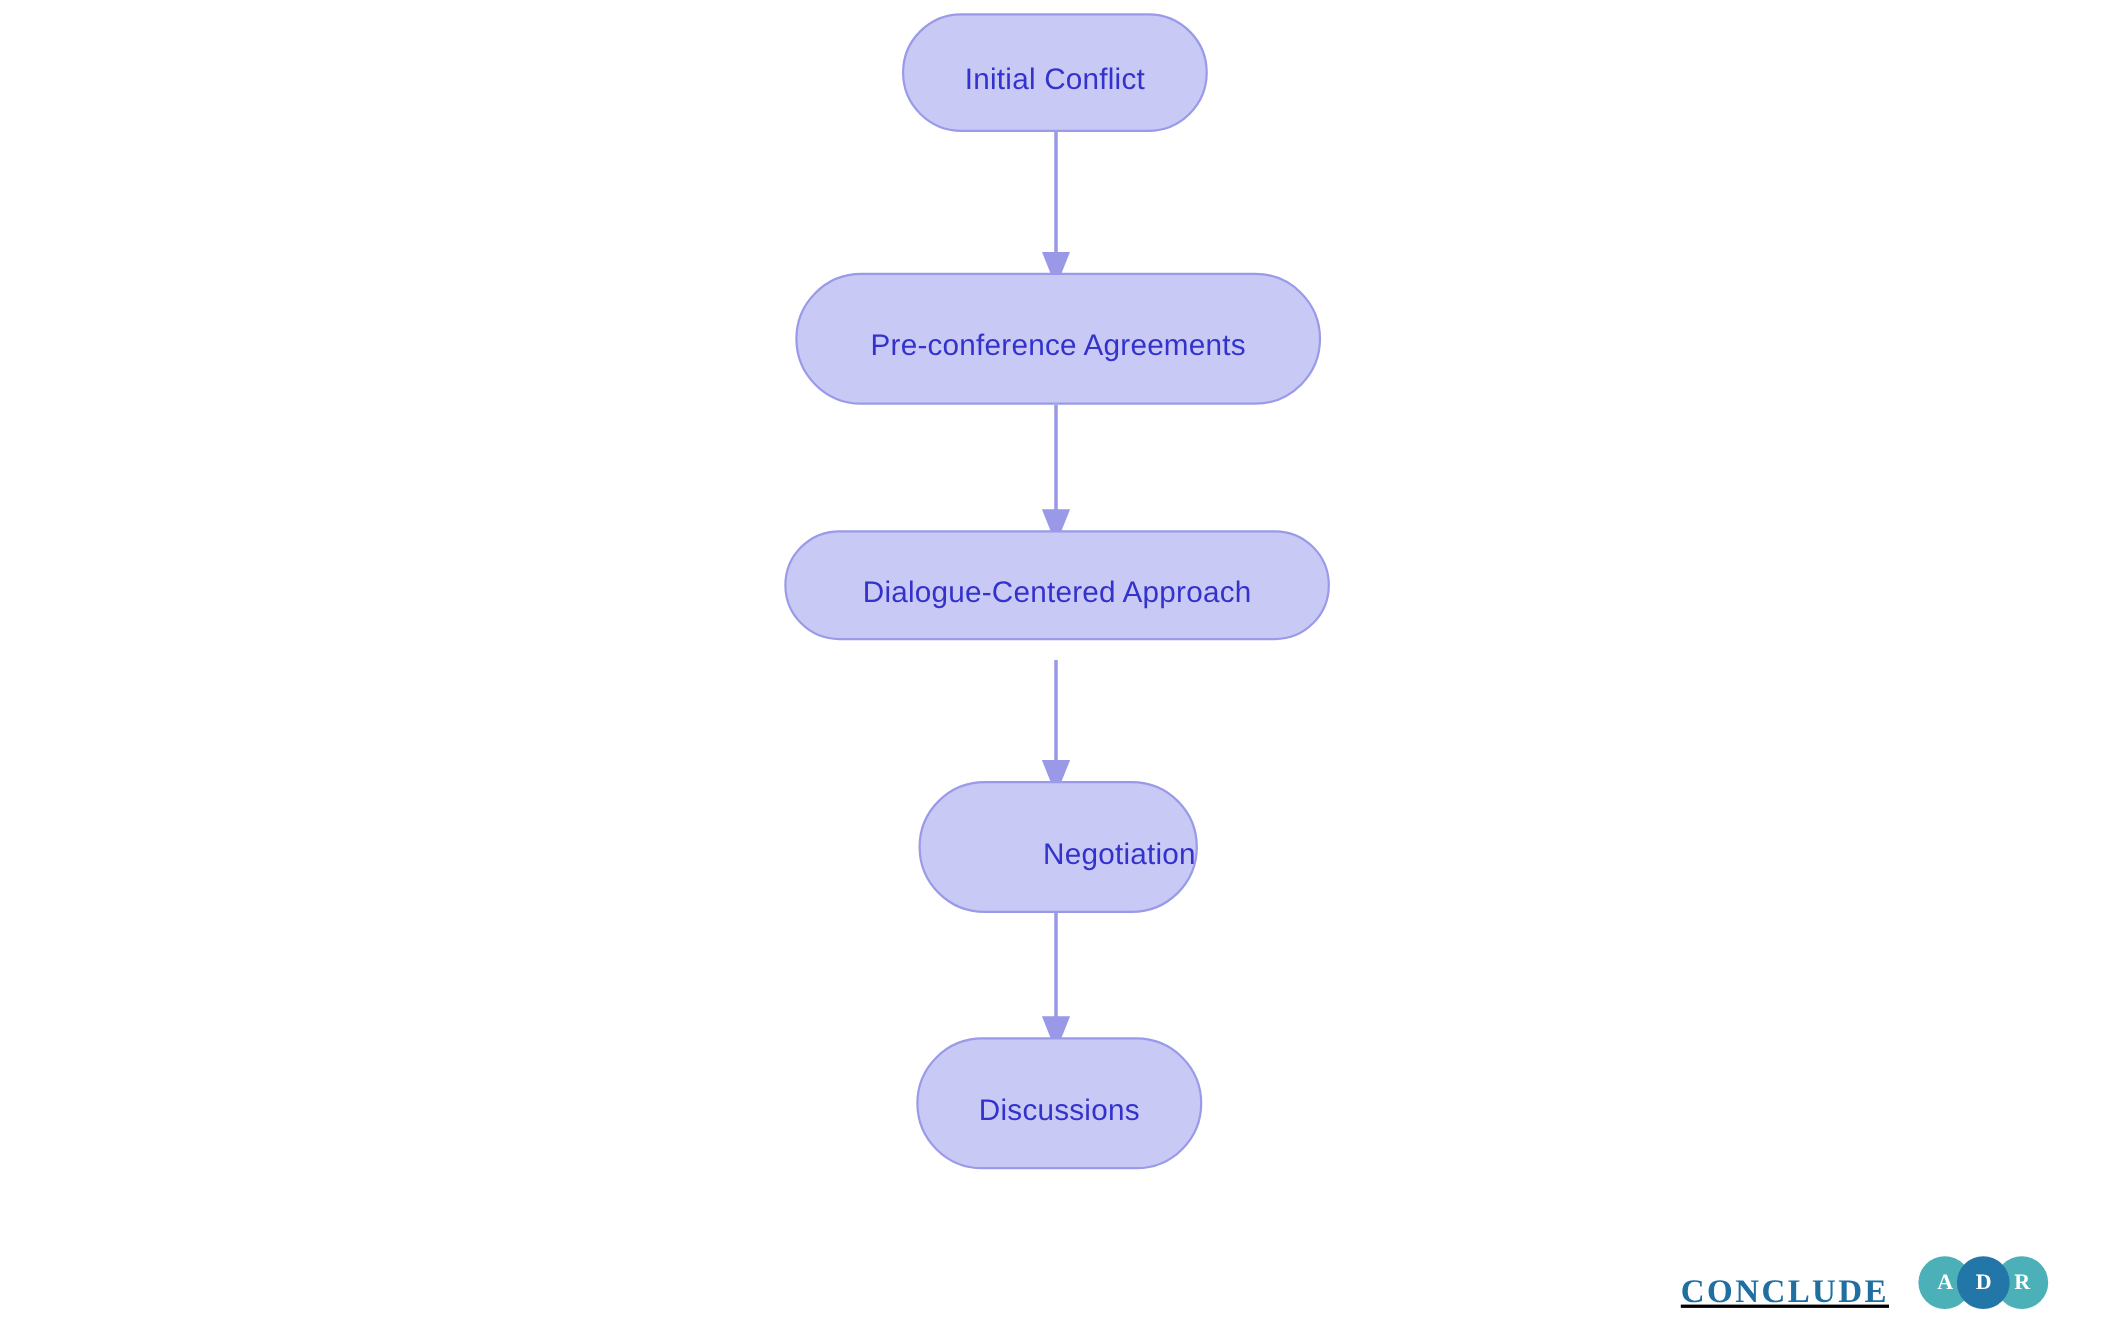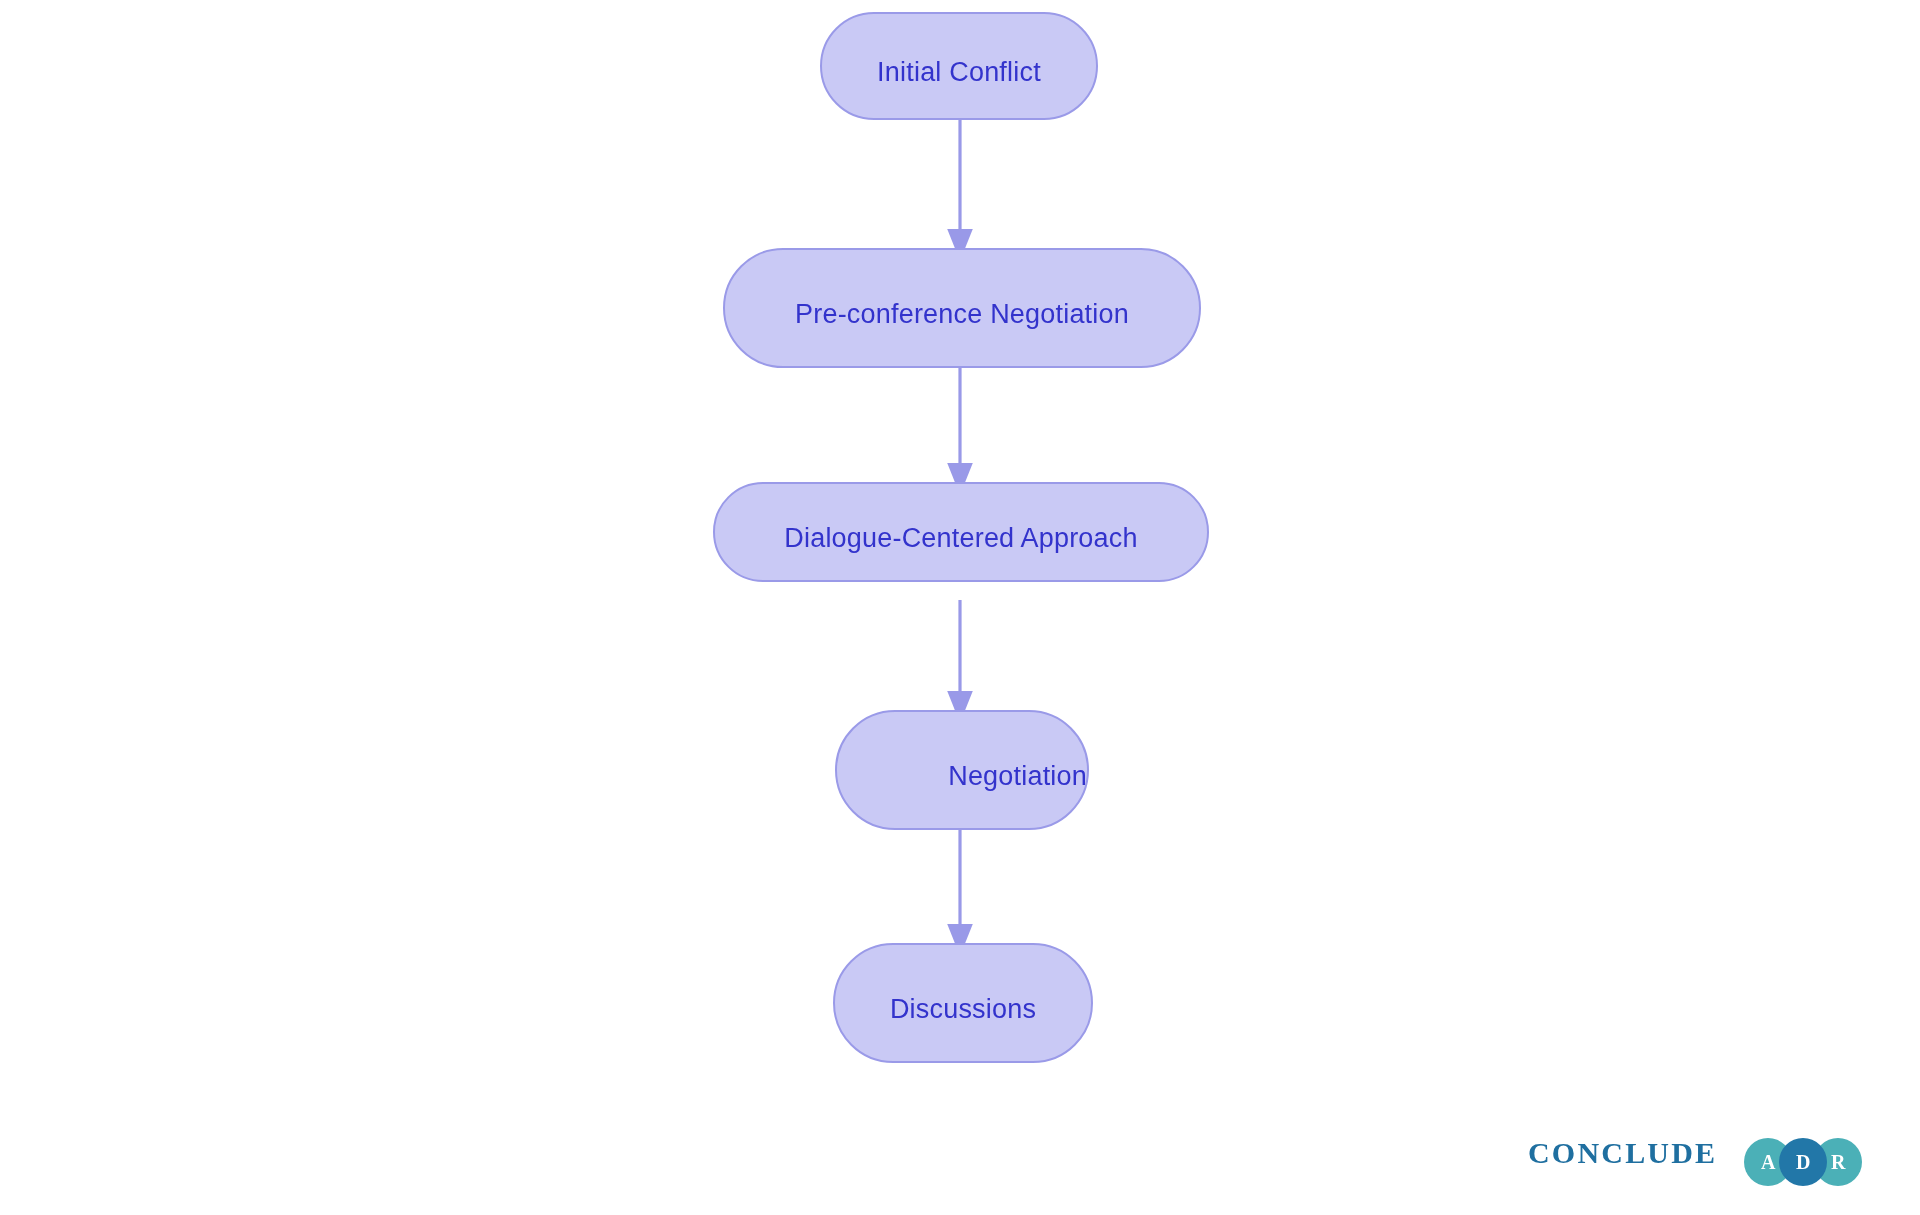--- a/index.html
+++ b/index.html
@@ -64,21 +64,22 @@
   #node-3 { left: 835px; top: 710px; width: 254px; height: 120px; justify-content: flex-end; }
   #node-4 { left: 833px; top: 943px; width: 260px; height: 120px; }
 
   
   #logo {
     position: absolute;
     left: 1528px;
     top: 1138px;
     height: 52px;
     display: flex;
-    align-items: flex-start;
+    align-items: flex-end;
+    text-decoration: underline;
   }
 
   #logo-wordmark {
     font-family: "Liberation Serif", serif;
     font-size: 30px;
     font-weight: 700;
     letter-spacing: 2.2px;
     color: #1f6fa0;
     line-height: 1;
     white-space: nowrap;
@@ -138,21 +139,21 @@
     <g>
       <line x1="960" y1="830" x2="960" y2="931" stroke="#9999e8" stroke-width="3.2" marker-end="url(#arrowhead)"></line>
     </g>
   </svg>
 
   <div class="node" id="node-0">
     <span class="node-label">Initial Conflict</span>
   </div>
 
   <div class="node" id="node-1">
-    <span class="node-label">Pre-conference Negotiation</span>
+    <span class="node-label">Pre-conference Agreements</span>
   </div>
 
   <div class="node" id="node-2">
     <span class="node-label">Dialogue-Centered Approach</span>
   </div>
 
   <div class="node" id="node-3">
     <span class="node-label">Negotiation</span>
   </div>
 

